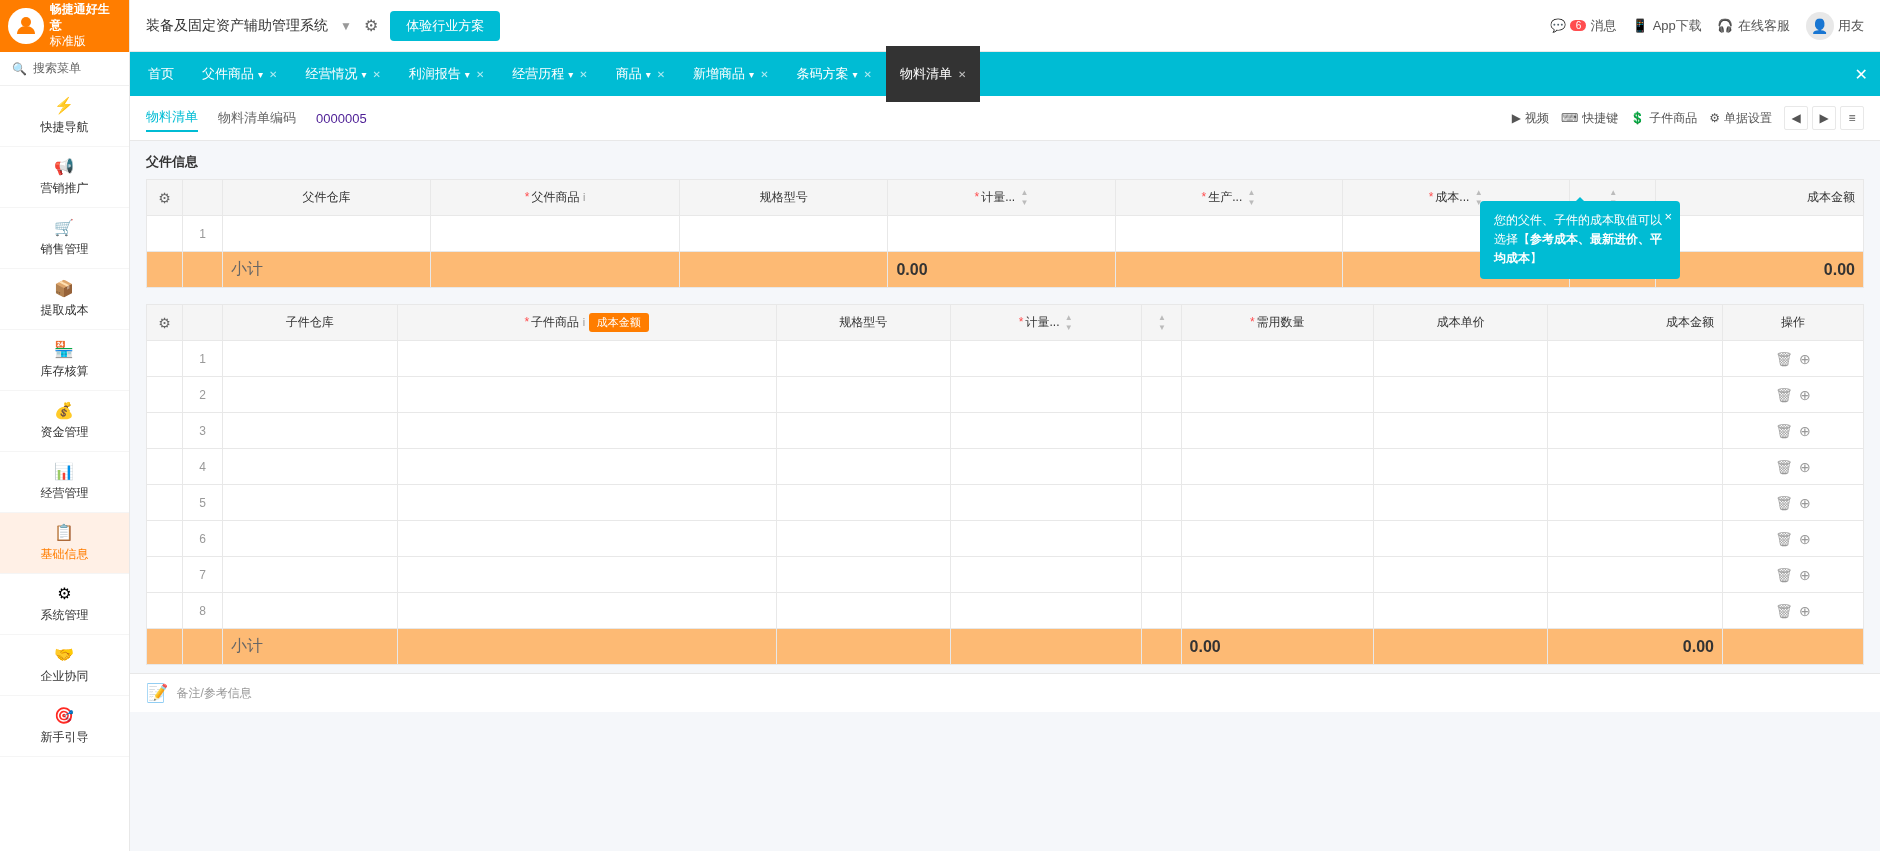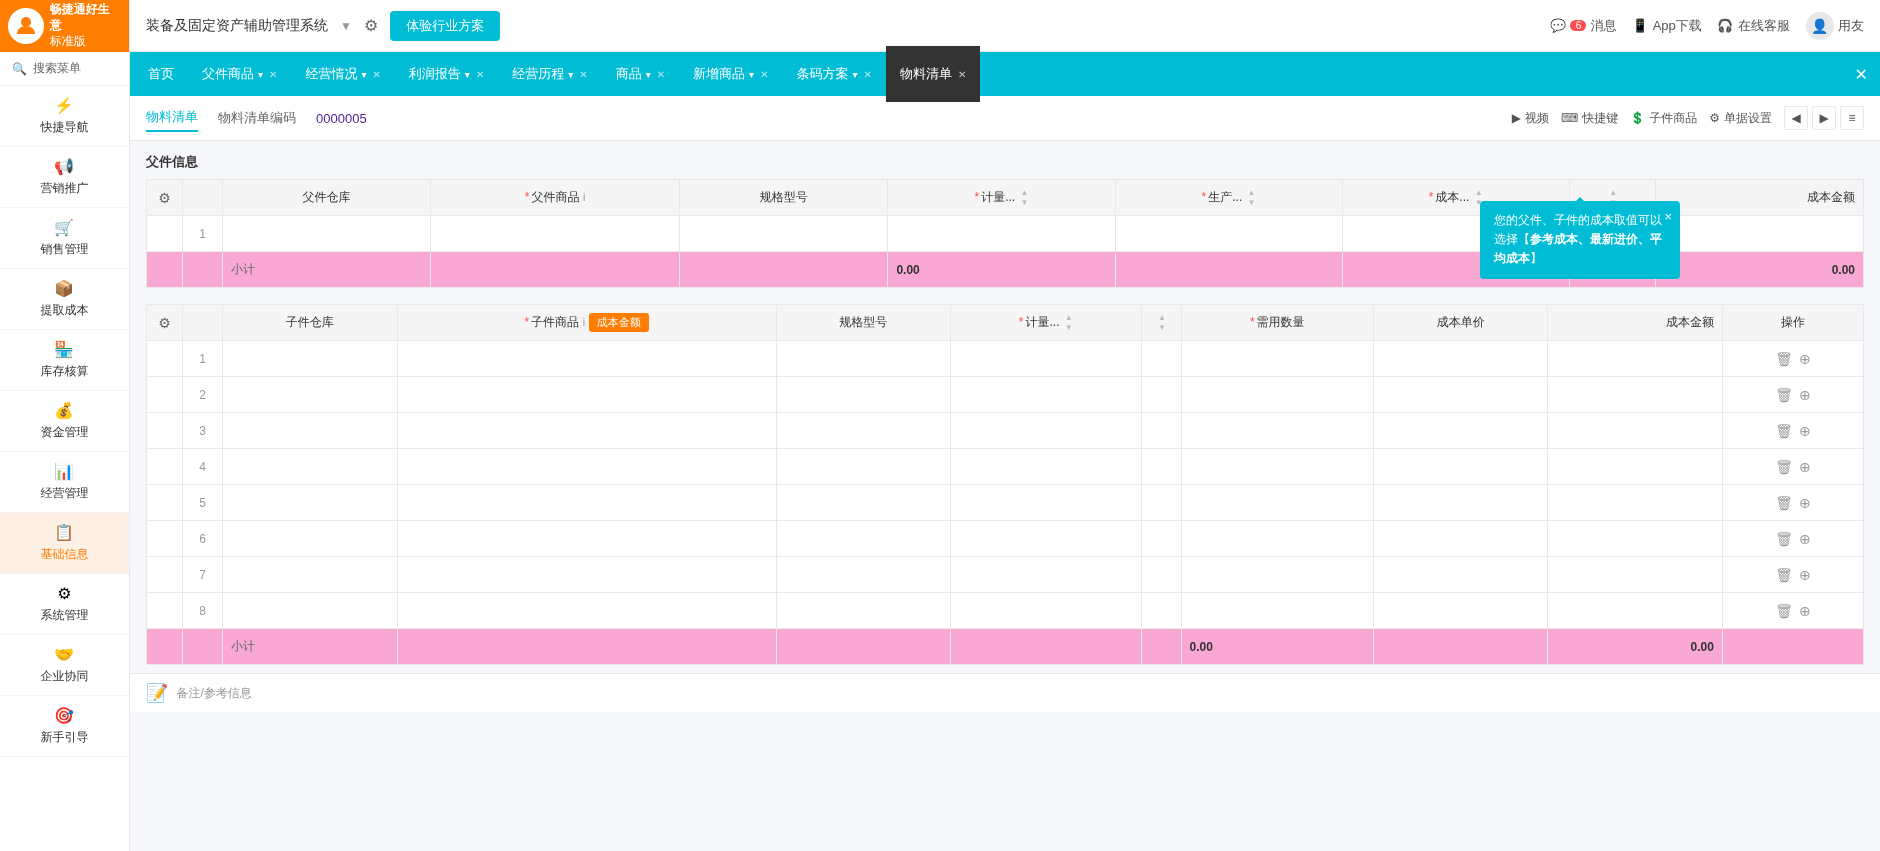--- a/index.html
+++ b/index.html
@@ -239,22 +239,22 @@
     }
     .data-table th .required { color: #ff4d4f; margin-right: 2px; }
     .data-table th .info-icon { color: #999; font-size: 11px; }
     .data-table td {
       border: 1px solid #e8e8e8;
       padding: 6px 8px;
       font-size: 12px;
       height: 36px;
     }
     .subtotal-row td {
-      background: #f9a8d4;
-      font-size: 12px;
+      background: #fdba74;
+      font-size: 16px;
     }
     .subtotal-label { color: #666; }
     .subtotal-value { color: #333; font-weight: bold; }
 
     .row-num {
       color: #999;
       text-align: center;
       width: 30px;
     }
     .gear-col { width: 36px; text-align: center; }

